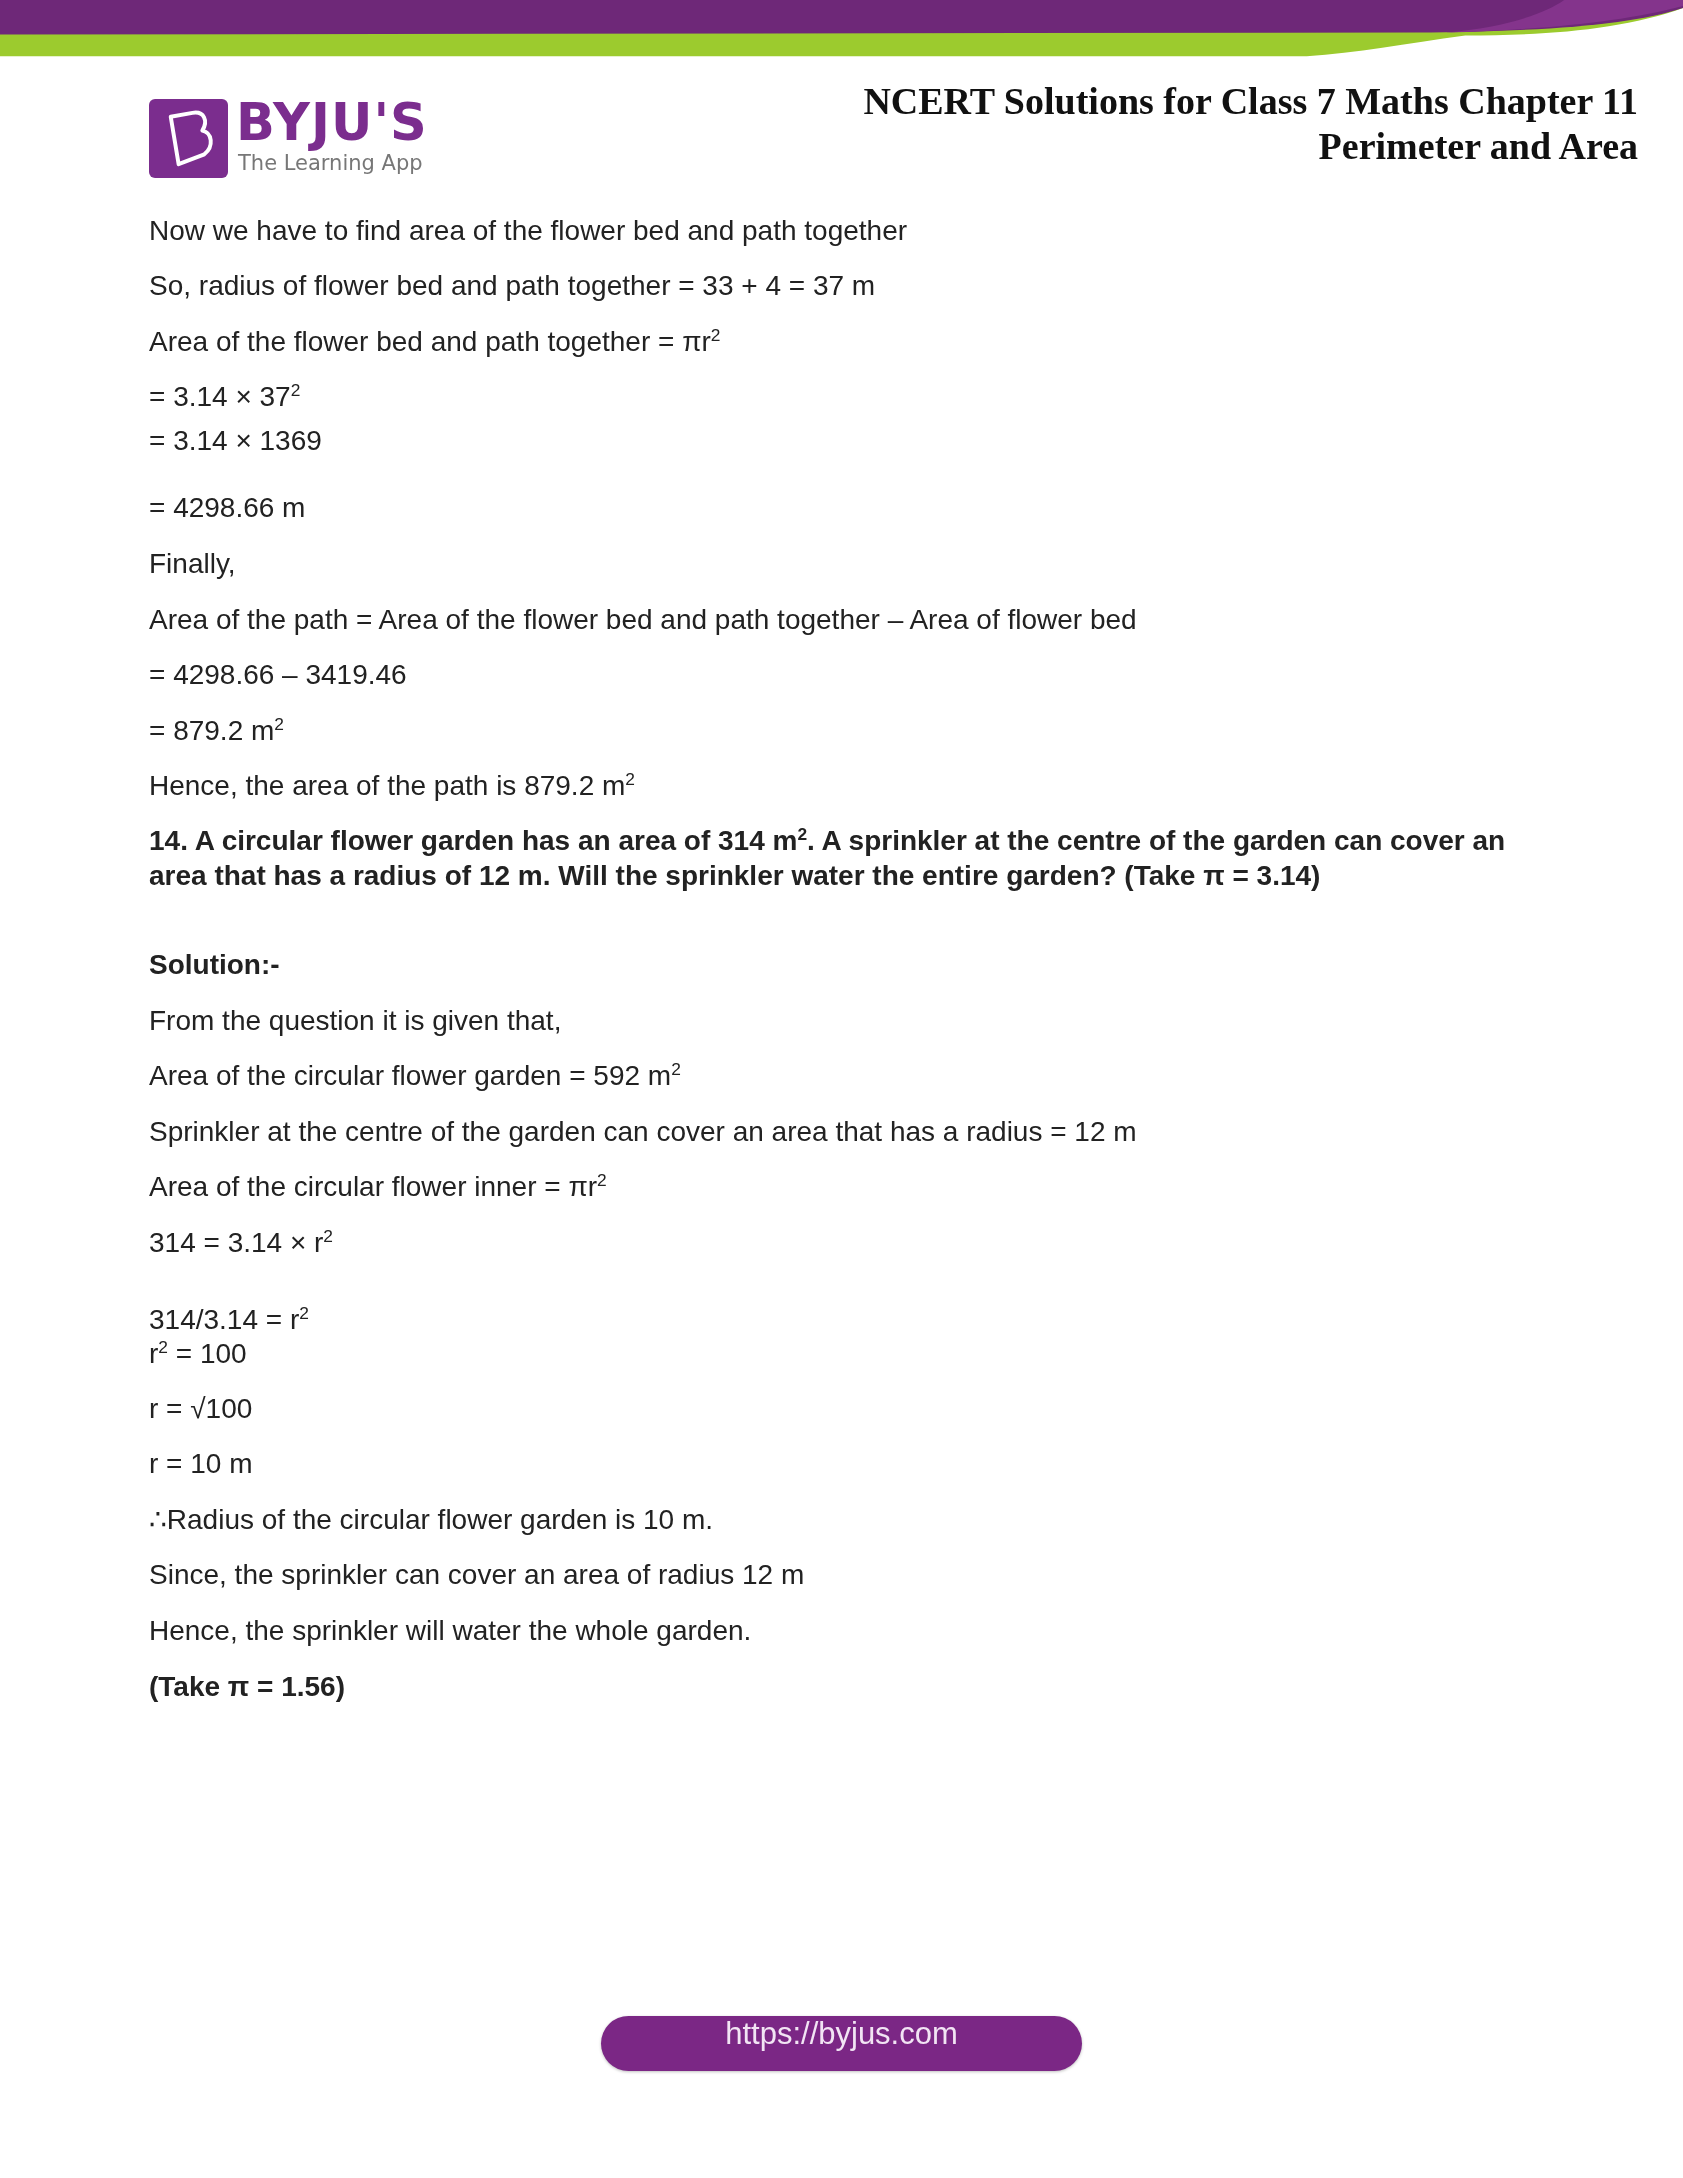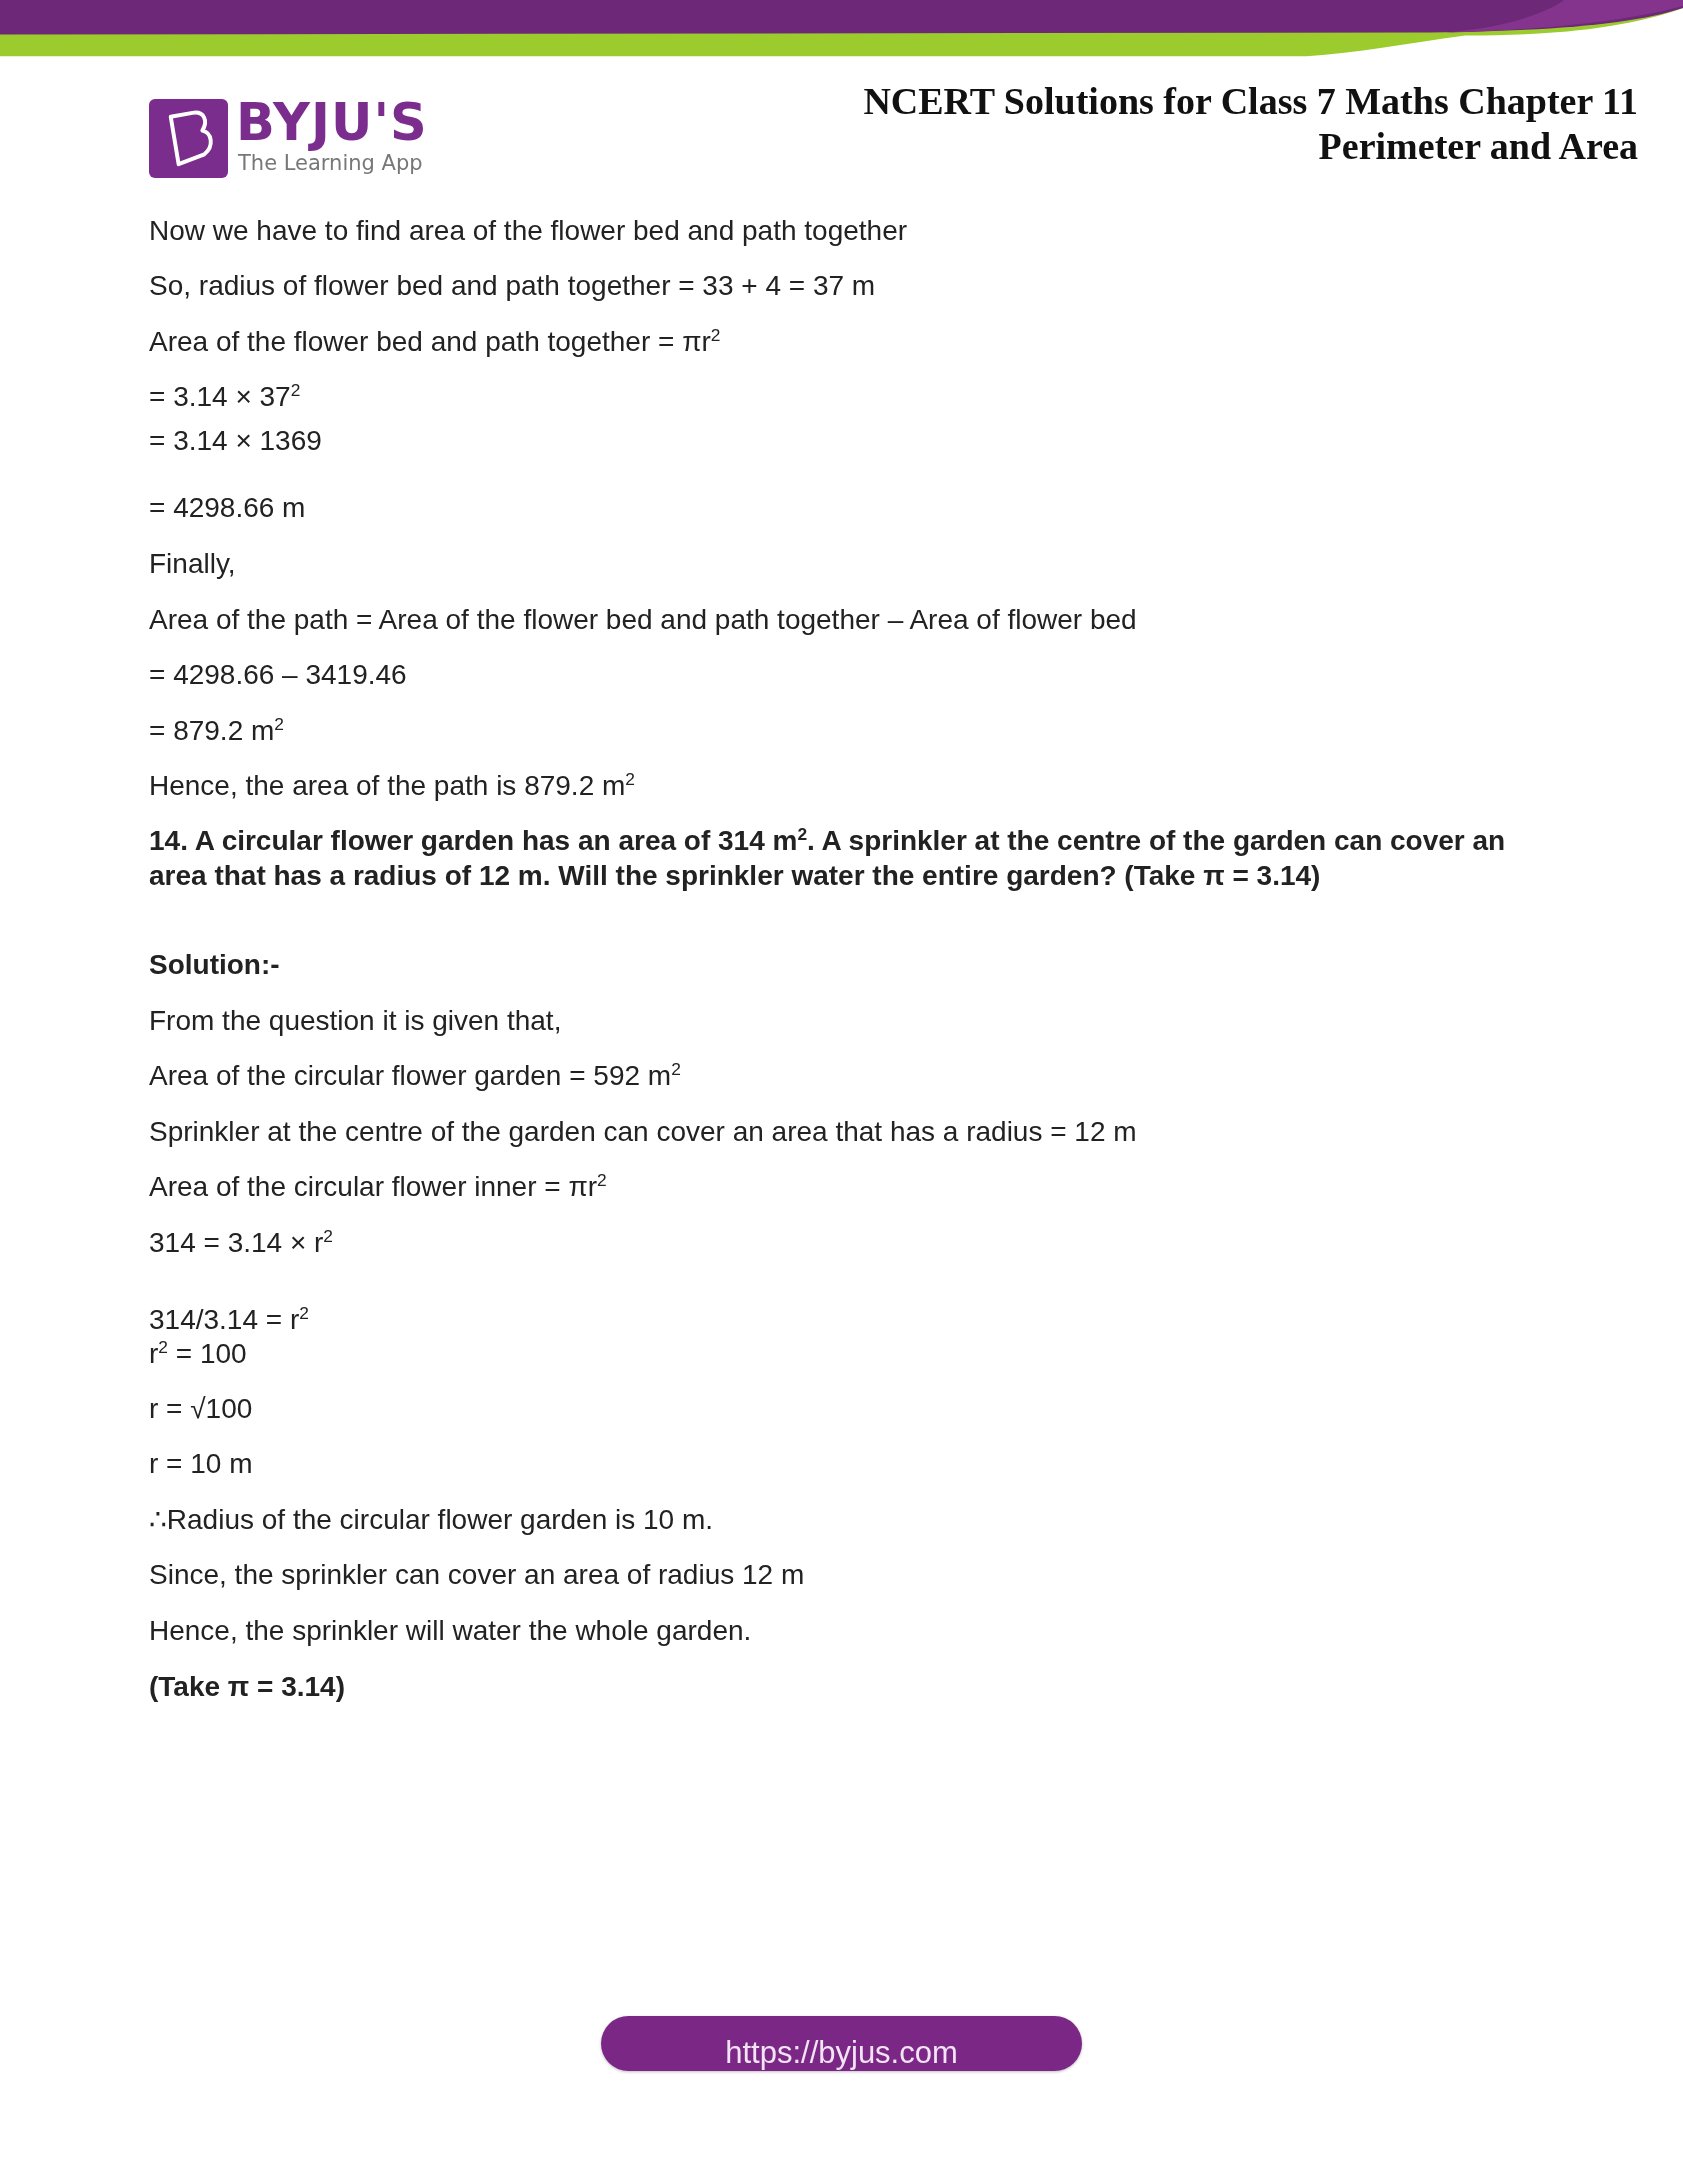--- a/index.html
+++ b/index.html
@@ -7,21 +7,21 @@
   .banner { position: absolute; left: 0; top: 0; width: 1683px; height: 69px; }
   .logo { position: absolute; left: 149px; top: 99px; width: 287px; height: 79px; }
   .logo-box { position: absolute; left: 0; top: 0; width: 79px; height: 79px; background: #7b2d8e; border-radius: 6px; }
   .logo-word { position: absolute; left: 87px; top: -6px; font-family: "DejaVu Sans", sans-serif; font-weight: bold; font-size: 51px; color: #7b2d8e; letter-spacing: 1px; line-height: 59px; text-align: center; }
   .logo-tag { position: absolute; left: 89px; top: 51px; font-family: "DejaVu Sans", sans-serif; font-size: 21px; color: #777777; line-height: 26px; white-space: nowrap; }
   .title { position: absolute; right: 45px; top: 79px; text-align: right; font-family: "Liberation Serif", serif; font-weight: bold; font-size: 38px; line-height: 45px; color: #111111; margin-left: 40px; }
   .line { position: absolute; left: 149px; font-size: 28px; color: #222222; white-space: nowrap; line-height: 34px; }
   .bold { font-weight: bold; color: #222222; }
   .q { position: absolute; left: 149px; width: 1386px; font-size: 28px; font-weight: bold; color: #222222; line-height: 35px; }
   sup { font-size: 0.62em; vertical-align: 0.55em; line-height: 0; }
-  .footer-pill { position: absolute; left: 601px; top: 2016px; width: 481px; height: 55px; background: #7b2785; border-radius: 28px; display: flex; align-items: flex-end; justify-content: center; box-shadow: 0 1px 3px rgba(0,0,0,0.25); text-decoration: none; }
+  .footer-pill { position: absolute; left: 601px; top: 2016px; width: 481px; height: 55px; background: #7b2785; border-radius: 28px; display: flex; align-items: flex-start; justify-content: center; box-shadow: 0 1px 3px rgba(0,0,0,0.25); text-decoration: none; }
   .footer-pill span { color: #f2e4f4; font-size: 31px; font-family: "Liberation Sans", sans-serif; }
 </style>
 </head>
 <body>
 
 <svg class="banner" viewBox="0 0 1700 70" preserveAspectRatio="none">
   <path d="M0 0 H1700 V8 C1640 30 1560 36 1480 36 C1420 44 1370 54 1320 57 L0 57 Z" fill="#9ccb2e"></path>
   <path d="M0 0 H1700 V8 C1650 25 1560 32 1430 33 L0 35 Z" fill="#6e2878"></path>
   <path d="M1460 33 C1560 30 1640 22 1700 6 V0 H1580 C1560 14 1520 28 1460 33 Z" fill="#84348c"></path>
 </svg>
@@ -63,19 +63,19 @@
 <div class="line" style="top:1226px"><span>314 = 3.14 × r</span><sup>2</sup></div>
 <div class="line" style="top:1303px"><span>314/3.14 = r</span><sup>2</sup></div>
 <div class="line" style="top:1337px"><span>r</span><sup>2</sup><span> = 100</span></div>
 <div class="line" style="top:1392px">r = √100</div>
 <div class="line" style="top:1447px">r = 10 m</div>
 <div class="line" style="top:1503px">∴Radius of the circular flower garden is 10 m.</div>
 <div class="line" style="top:1558px">Since, the sprinkler can cover an area of radius 12 m</div>
 <div class="line" style="top:1614px">Hence, the sprinkler will water the whole garden.</div>
 
 <div class="q" style="top:1669px">
-  <div>(Take π = 3.14)</div>
+  <div>(Take π = 1.56)</div>
 </div>
 
 <a class="footer-pill">
   <span>https://byjus.com</span>
 </a>
 
 
 </body></html>

